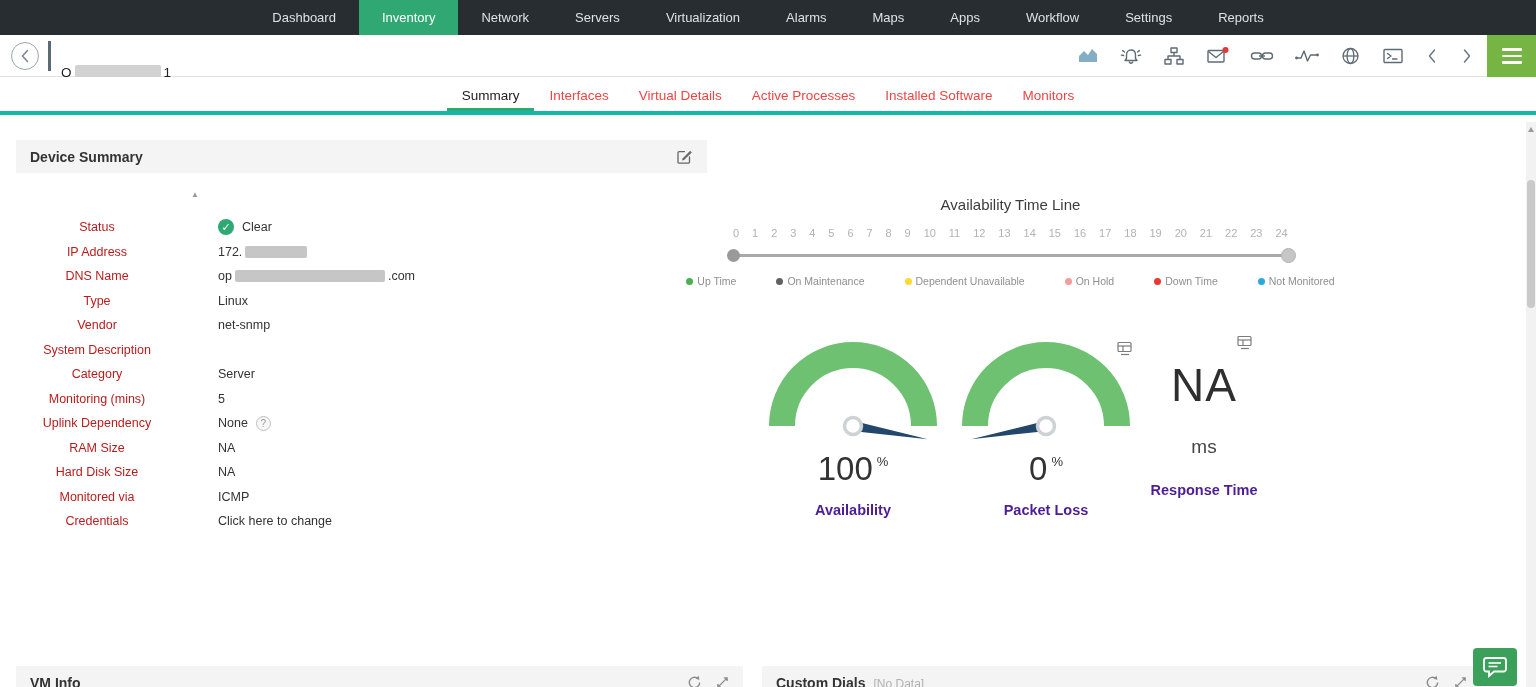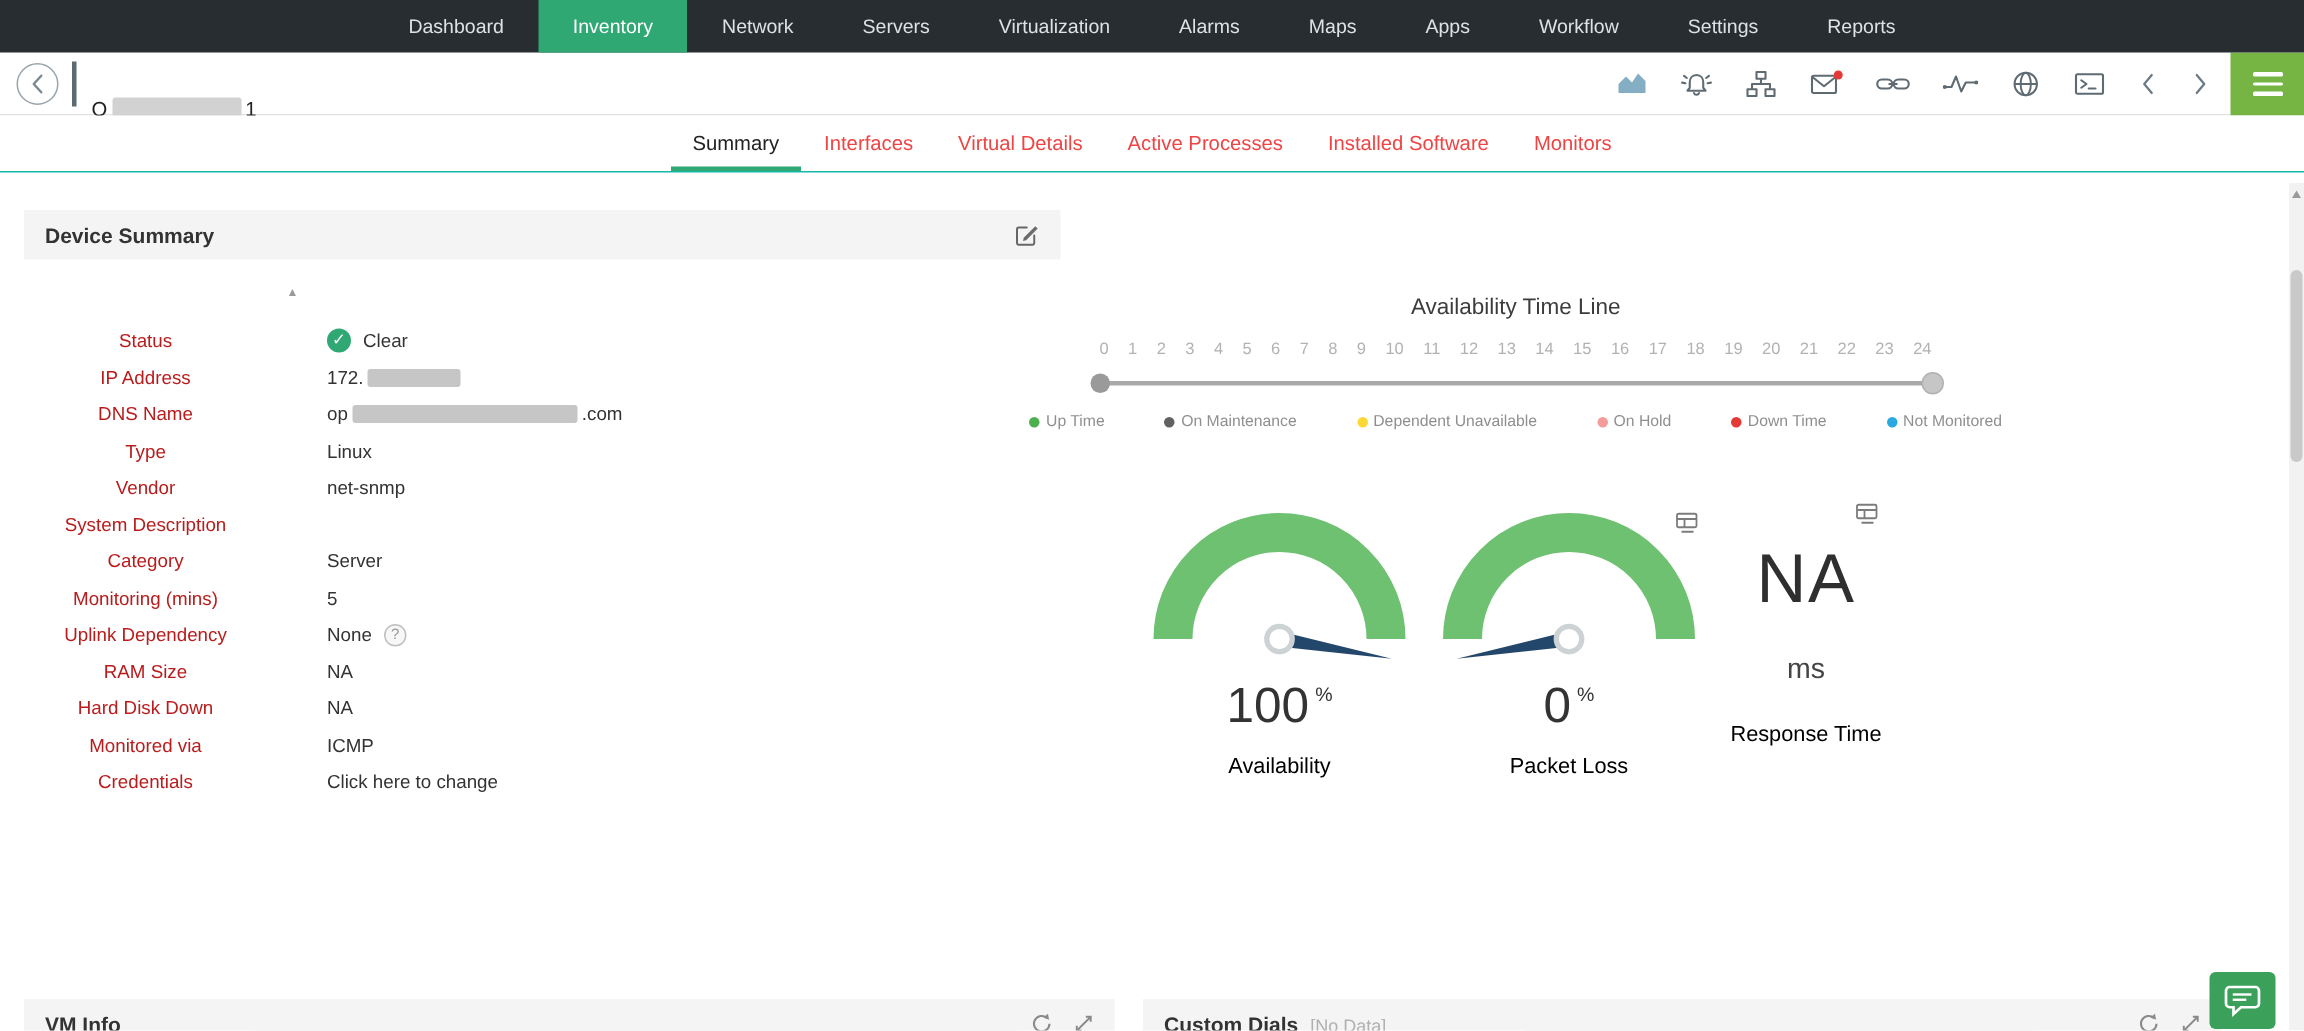--- a/index.html
+++ b/index.html
@@ -31,21 +31,21 @@
   .header-icons { position:absolute; right:62px; top:0; height:42px; display:flex;
     align-items:center; gap:21px; }
   .hicon { display:flex; align-items:center; cursor:pointer; position:relative; }
   .menu-btn { position:absolute; right:0; top:0; width:49px; height:42px;
     background:var(--menu-green,#76b544); display:flex; flex-direction:column;
     align-items:center; justify-content:center; gap:4px; cursor:pointer; }
   .menu-btn .hline { width:20px; height:2.5px; background:#fff; border-radius:1px; }
 
   
   .tabbar { position:absolute; left:0; top:77px; width:100%; height:38px;
-    border-bottom:1px solid #14b8a6; display:flex; justify-content:center; background:#fff; }
+    border-bottom:4px solid #14b8a6; display:flex; justify-content:center; background:#fff; }
   .tab { padding:0 15px; line-height:37px; font-size:13.5px; color:#ef4444; cursor:pointer; white-space:nowrap; }
   .tab.active { color:#222; box-shadow:inset 0 -3px 0 var(--accent-green,#2fa873); }
 
   
   .panel-header { position:absolute; background:#f4f4f4; height:33px; display:flex;
     align-items:center; justify-content:space-between; padding:0 14px; }
   .ds-header { left:16px; top:140px; width:691px; }
   .panel-title { font-size:14px; font-weight:bold; color:#333; }
   .no-data-tag { font-size:12px; color:#b0b0b0; font-weight:normal; margin-left:8px; }
   .hdr-icons { display:flex; align-items:center; gap:14px; }
@@ -74,21 +74,21 @@
   .tl-legend { position:absolute; left:733px; top:275px; width:555px; display:flex;
     justify-content:center; align-items:center; font-size:10.5px; color:#8f8f8f;gap:24px; }
   .legend-item { display:inline-flex; align-items:center; margin:0 8px; white-space:nowrap; }
   .legend-dot { width:7px; height:7px; border-radius:50%; display:inline-block; margin-right:4px; }
 
   
   .dial { position:absolute; top:342px; width:170px; text-align:center; }
   .dial svg.gauge { overflow:visible; }
   .dial-value { margin-top:4px; font-size:33px; color:#333; }
   .dial-unit { font-size:13px; vertical-align:14px; margin-left:4px; color:#333; }
-  .dial-label { margin-top:14px; font-size:14.5px; color:#000000; }
+  .dial-label { margin-top:14px; font-size:14.5px; color:#4c1d95;font-weight:bold; }
   .dial-na { font-size:46px; color:#2f2f2f; margin-top:16px; letter-spacing:1px; }
   .dial-ms { font-size:19px; color:#444; margin-top:24px; }
   .dial-text .dial-label { margin-top:24px; }
   .dial-report-icon { position:absolute; cursor:pointer; }
 
   
   .vm-header { left:16px; top:666px; width:727px; }
   .cd-header { left:762px; top:666px; width:719px; }
   .cd-title-wrap { display:flex; align-items:baseline; }
 
@@ -264,21 +264,21 @@
     </div>
     <div class="field-row">
       <div class="field-label">Uplink Dependency</div>
       <div class="field-value">None<span class="help-badge">?</span></div>
     </div>
     <div class="field-row">
       <div class="field-label">RAM Size</div>
       <div class="field-value">NA</div>
     </div>
     <div class="field-row">
-      <div class="field-label">Hard Disk Down</div>
+      <div class="field-label">Hard Disk Size</div>
       <div class="field-value">NA</div>
     </div>
     <div class="field-row">
       <div class="field-label">Monitored via</div>
       <div class="field-value">ICMP</div>
     </div>
     <div class="field-row">
       <div class="field-label">Credentials</div>
       <div class="field-value link-value">Click here to change</div>
     </div>

